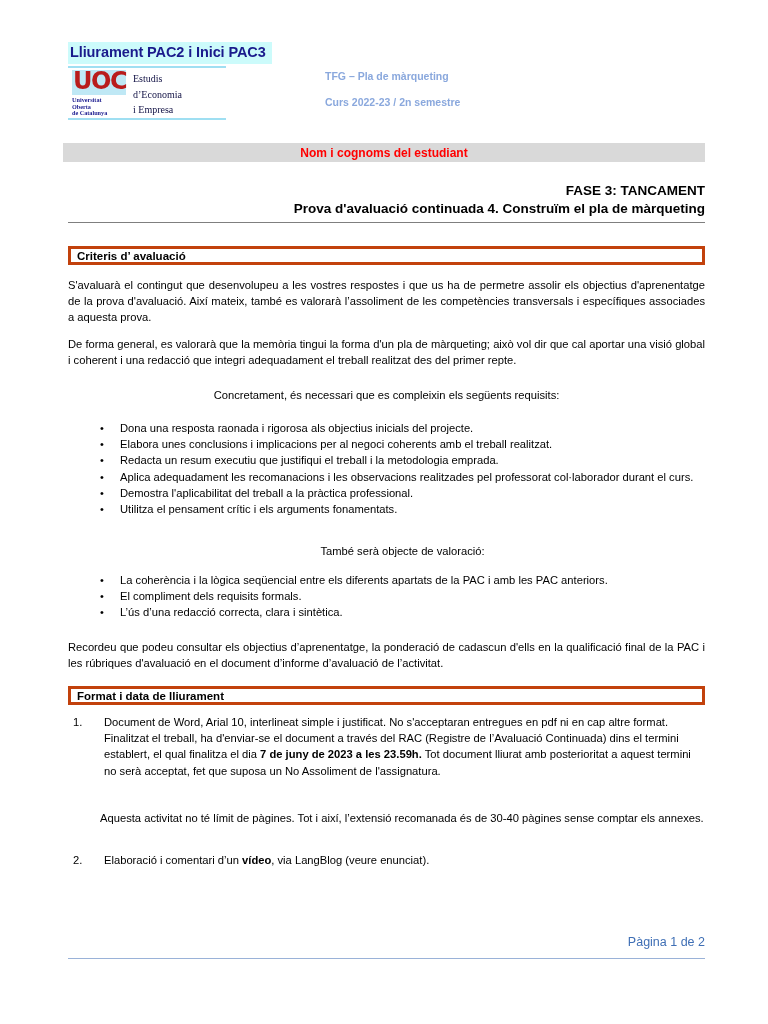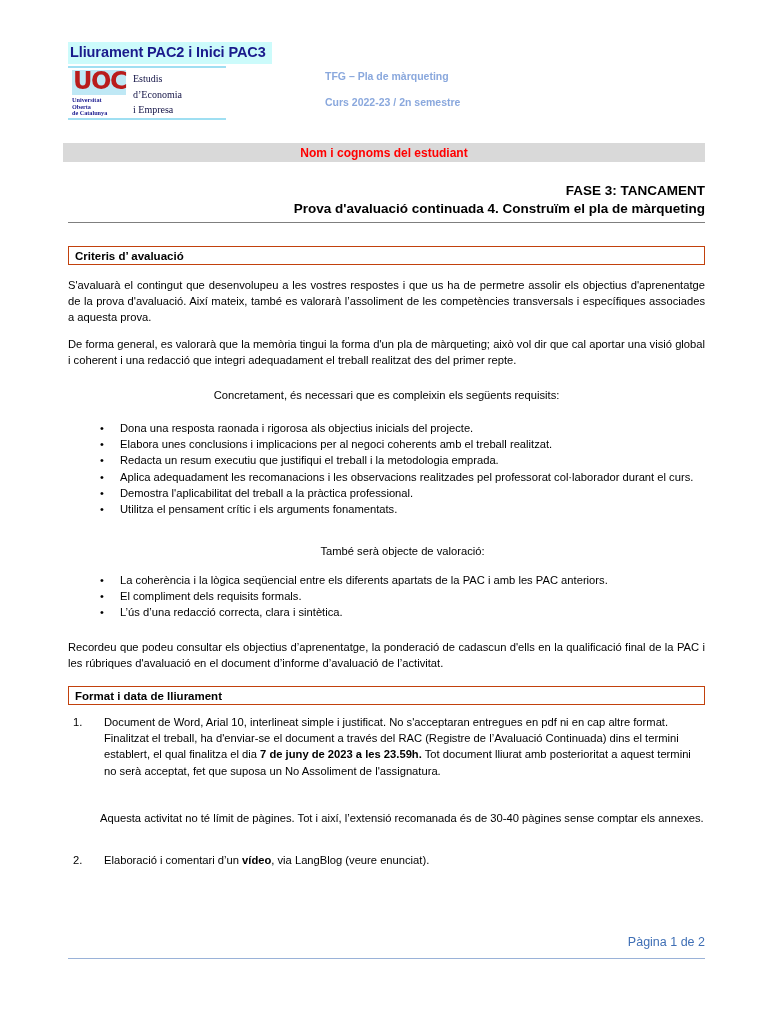--- a/index.html
+++ b/index.html
@@ -153,21 +153,21 @@
     background: #7f7f7f;
   }
 
   
   .section-box {
     position: absolute;
     left: 68px;
     width: 637px;
     height: 19px;
     box-sizing: border-box;
-    border: 1px solid #c2410c;
+    border: 3px solid #c2410c;
     display: flex;
     align-items: center;
   }
   .section-box-label {
     font-weight: bold;
     font-size: 11.5px;
     padding-left: 6px;
   }
 
   

